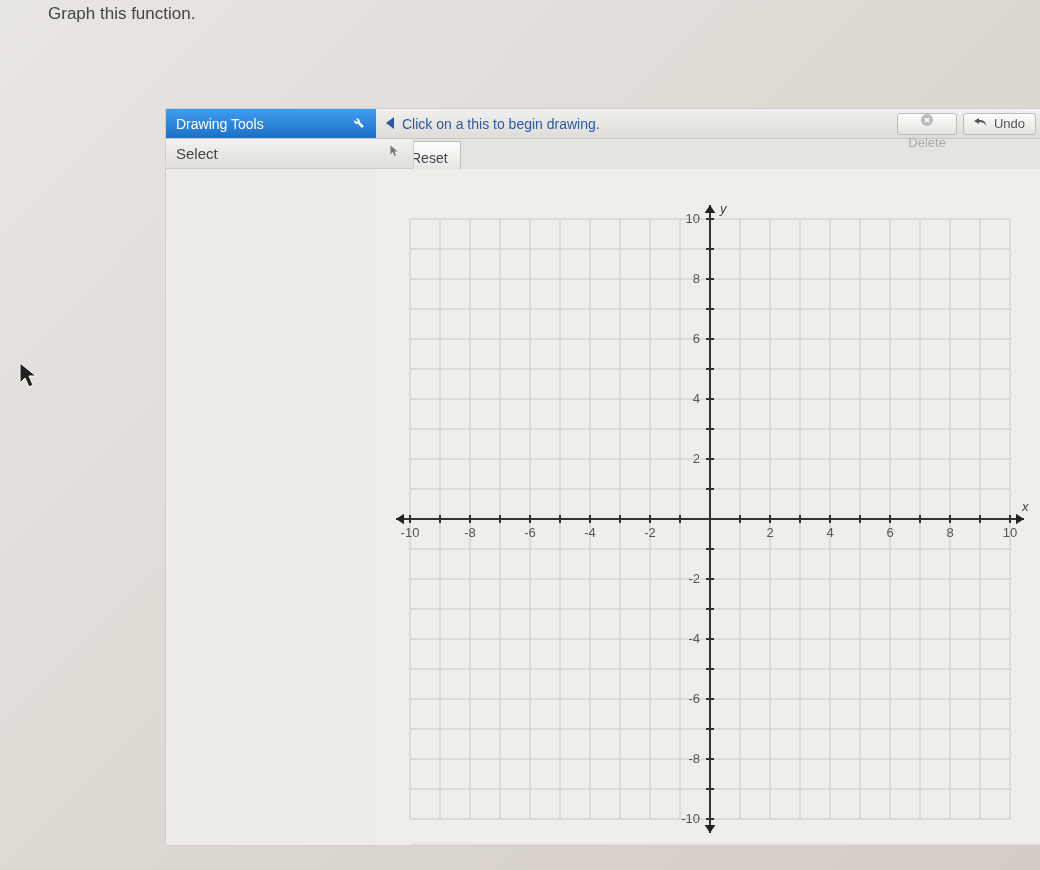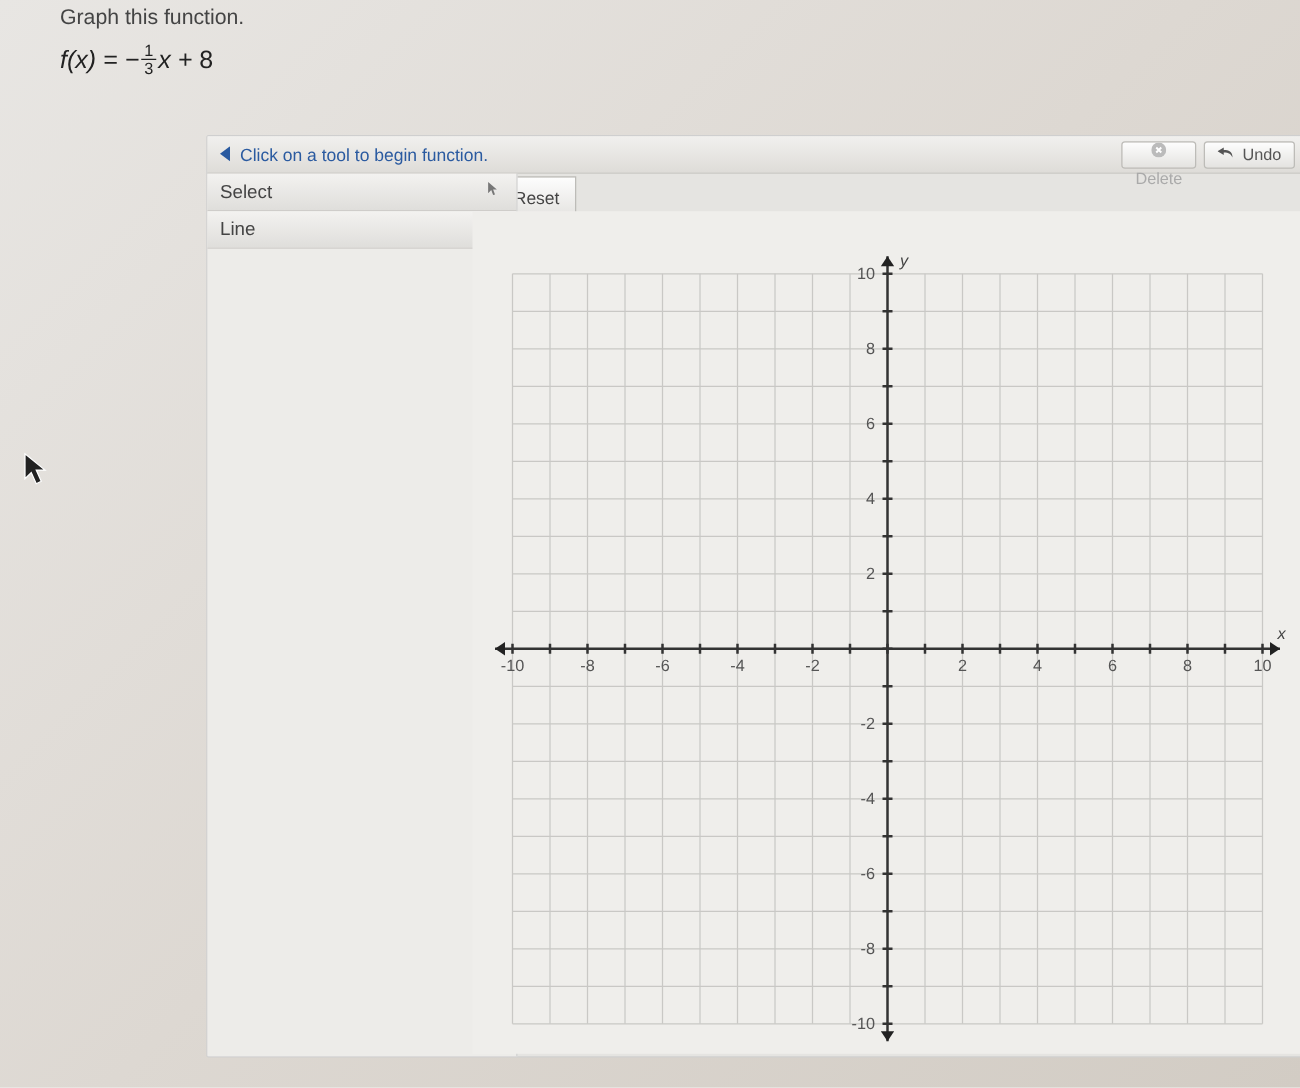--- a/index.html
+++ b/index.html
@@ -162,47 +162,44 @@
     width: 22px;
     height: 28px;
     pointer-events: none;
   }
 </style>
 </head>
 <body>
 
 <div class="problem">
   <div class="problem-text">Graph this function.</div>
-  <div class="equation">
-    <span>f(x)</span>
-    <span style="font-style:normal;"> </span>
-    <span>=</span>
-    <span style="font-style:normal;"> </span>
-    <span>−</span><span class="frac"><span class="n">1</span><span class="d">3</span></span><span>x</span>
-    <span style="font-style:normal;"> </span>
-    <span>+</span>
-    <span style="font-style:normal;"> </span>
-    <span style="font-style:normal;">8</span>
-  </div>
 </div>
 
 <svg class="cursor-pointer" viewBox="0 0 20 28">
   <path d="M1 1 L1 21 L6 16 L10 25 L14 23 L10 14 L17 14 Z" fill="#222" stroke="#fff" stroke-width="1"></path>
 </svg>
 
 <div class="workspace">
 
   <div class="topbar">
+    <div class="tools-header">
+      <span>Drawing Tools</span>
+      <span class="tool-icon">
+        <svg width="14" height="14" viewBox="0 0 24 24">
+            <path fill="#fff" d="M22 19l-7-7c.6-1.6.2-3.5-1.1-4.8-1.5-1.5-3.8-1.8-5.6-.8l3.3 3.3-2.1 2.1L6.2 8.5c-1 1.8-.7 4.1.8 5.6 1.3 1.3 3.2 1.7 4.8 1.1l7 7 3.2-3.2z"></path>
+          </svg>
+      </span>
+    </div>
     <div class="hint">
       <span>
         <svg width="10" height="12" viewBox="0 0 10 12">
             <path fill="#2a5aa0" d="M8 0 L0 6 L8 12 Z"></path>
           </svg>
       </span>
-      <span>Click on a tool to begin function.</span>
+      <span>Click on a this to begin drawing.</span>
     </div>
     <div class="actions">
       <div class="btn disabled">
         <span>
           <svg width="12" height="12" viewBox="0 0 12 12">
               <circle cx="6" cy="6" r="6" fill="#bbb"></circle>
               <path d="M4 4 L8 8 M8 4 L4 8" stroke="#fff" stroke-width="1.6"></path>
             </svg>
         </span>
         <span>Delete</span>
@@ -226,30 +223,20 @@
     </span>
     <span>Reset</span>
   </div>
 
   <div class="sidebar">
     <div class="tool-item">
       <span>Select</span>
       <span class="tool-icon">
         <svg width="14" height="14" viewBox="0 0 20 28">
             <path d="M1 1 L1 19 L6 14 L9 22 L12 21 L9 13 L15 13 Z" fill="#777"></path>
-          </svg>
-      </span>
-    </div>
-    <div class="tool-item">
-      <span>Line</span>
-      <span class="tool-icon">
-        <svg width="16" height="16" viewBox="0 0 16 16">
-            <line x1="2" y1="14" x2="14" y2="2" stroke="#777" stroke-width="1.5"></line>
-            <circle cx="2" cy="14" r="2" fill="#777"></circle>
-            <circle cx="14" cy="2" r="2" fill="#777"></circle>
           </svg>
       </span>
     </div>
   </div>
 
   <div class="graph-stage">
     <svg id="graph-svg" class="graph" width="640" height="640" viewBox="0 0 640 640">
         <g class="grid">
           <line x1="20" y1="620" x2="20" y2="20"></line>
           <line x1="50" y1="620" x2="50" y2="20"></line>

